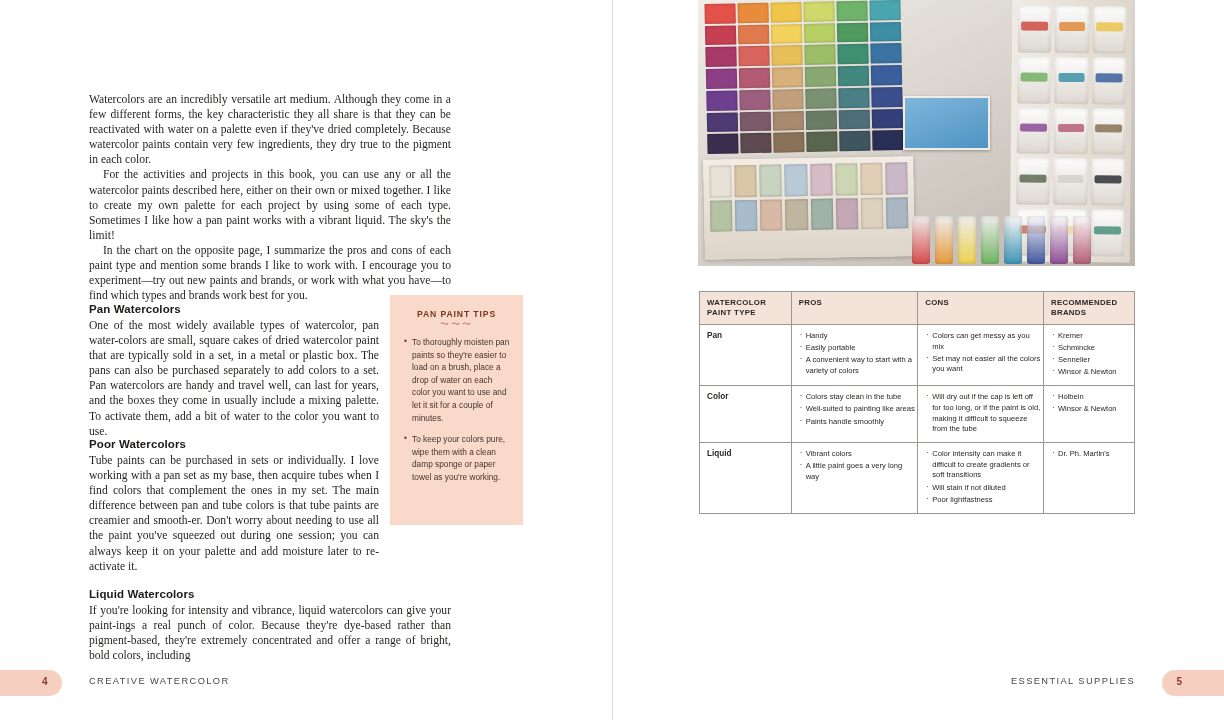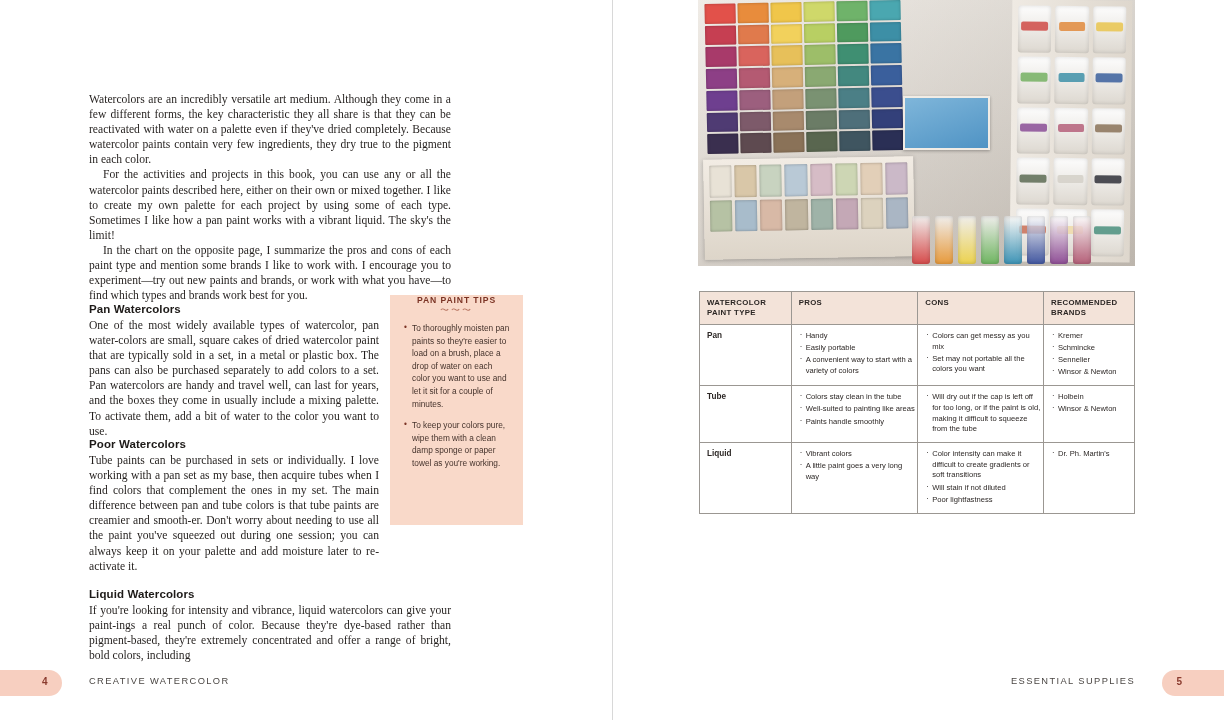--- a/index.html
+++ b/index.html
@@ -100,20 +100,21 @@
     height: 230px;
     background: #f9d9c9;
   }
   .tips-title {
     font-family: "Liberation Sans", sans-serif;
     font-weight: bold;
     font-size: 8.6px;
     letter-spacing: .9px;
     color: #7b3324;
     text-align: center;
+    margin-top: 14px;
   }
   .tips-squiggle {
     text-align: center;
     font-size: 9px;
     color: #b4705c;
     letter-spacing: 2px;
     margin-top: 1px;
     line-height: 8px;
   }
   .tips-list {
@@ -519,34 +520,34 @@
           <td>
             <ul>
               <li>Handy</li>
               <li>Easily portable</li>
               <li>A convenient way to start with a variety of colors</li>
             </ul>
           </td>
           <td>
             <ul>
               <li>Colors can get messy as you mix</li>
-              <li>Set may not portable all the colors you want</li>
+              <li>Set may not easier all the colors you want</li>
             </ul>
           </td>
           <td>
             <ul>
               <li>Kremer</li>
               <li>Schmincke</li>
               <li>Sennelier</li>
               <li>Winsor &amp; Newton</li>
             </ul>
           </td>
         </tr>
         <tr>
-          <td class="rowhead">Tube</td>
+          <td class="rowhead">Color</td>
           <td>
             <ul>
               <li>Colors stay clean in the tube</li>
               <li>Well-suited to painting like areas</li>
               <li>Paints handle smoothly</li>
             </ul>
           </td>
           <td>
             <ul>
               <li>Will dry out if the cap is left off for too long, or if the paint is old, making it difficult to squeeze from the tube</li>

